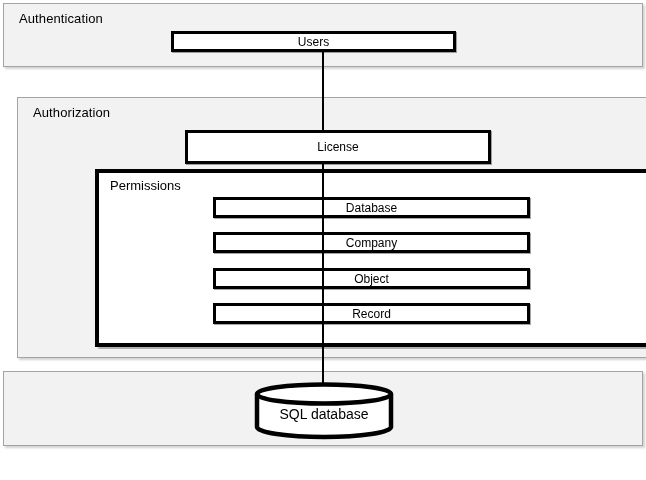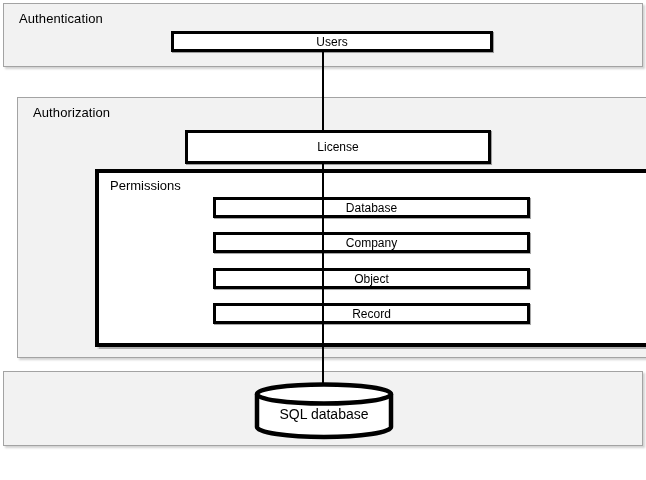--- a/index.html
+++ b/index.html
@@ -41,21 +41,21 @@
     box-sizing: border-box;
     background: var(--node-fill, #ffffff);
     border: 3px solid var(--node-border, #000000);
     display: flex;
     align-items: center;
     justify-content: center;
     font-size: 12px;
     line-height: 1;
     box-shadow: 1px 1px 0.5px rgba(0,0,0,0.35);
   }
-  .node-users   { left: 167px; top: 27px; width: 322px; height: 21px; z-index: 6; }
+  .node-users   { left: 167px; top: 27px; width: 285px; height: 21px; z-index: 6; }
   .node-license { left: 167px; top: 32px; width: 306px; height: 34px; z-index: 6; }
 
   .permissions {
     position: absolute;
     left: 41px; top: 71px;
     width: 558px; height: 178px;
     box-sizing: border-box;
     background: var(--node-fill, #ffffff);
     border: 4px solid var(--node-border, #000000);
     z-index: 2;

